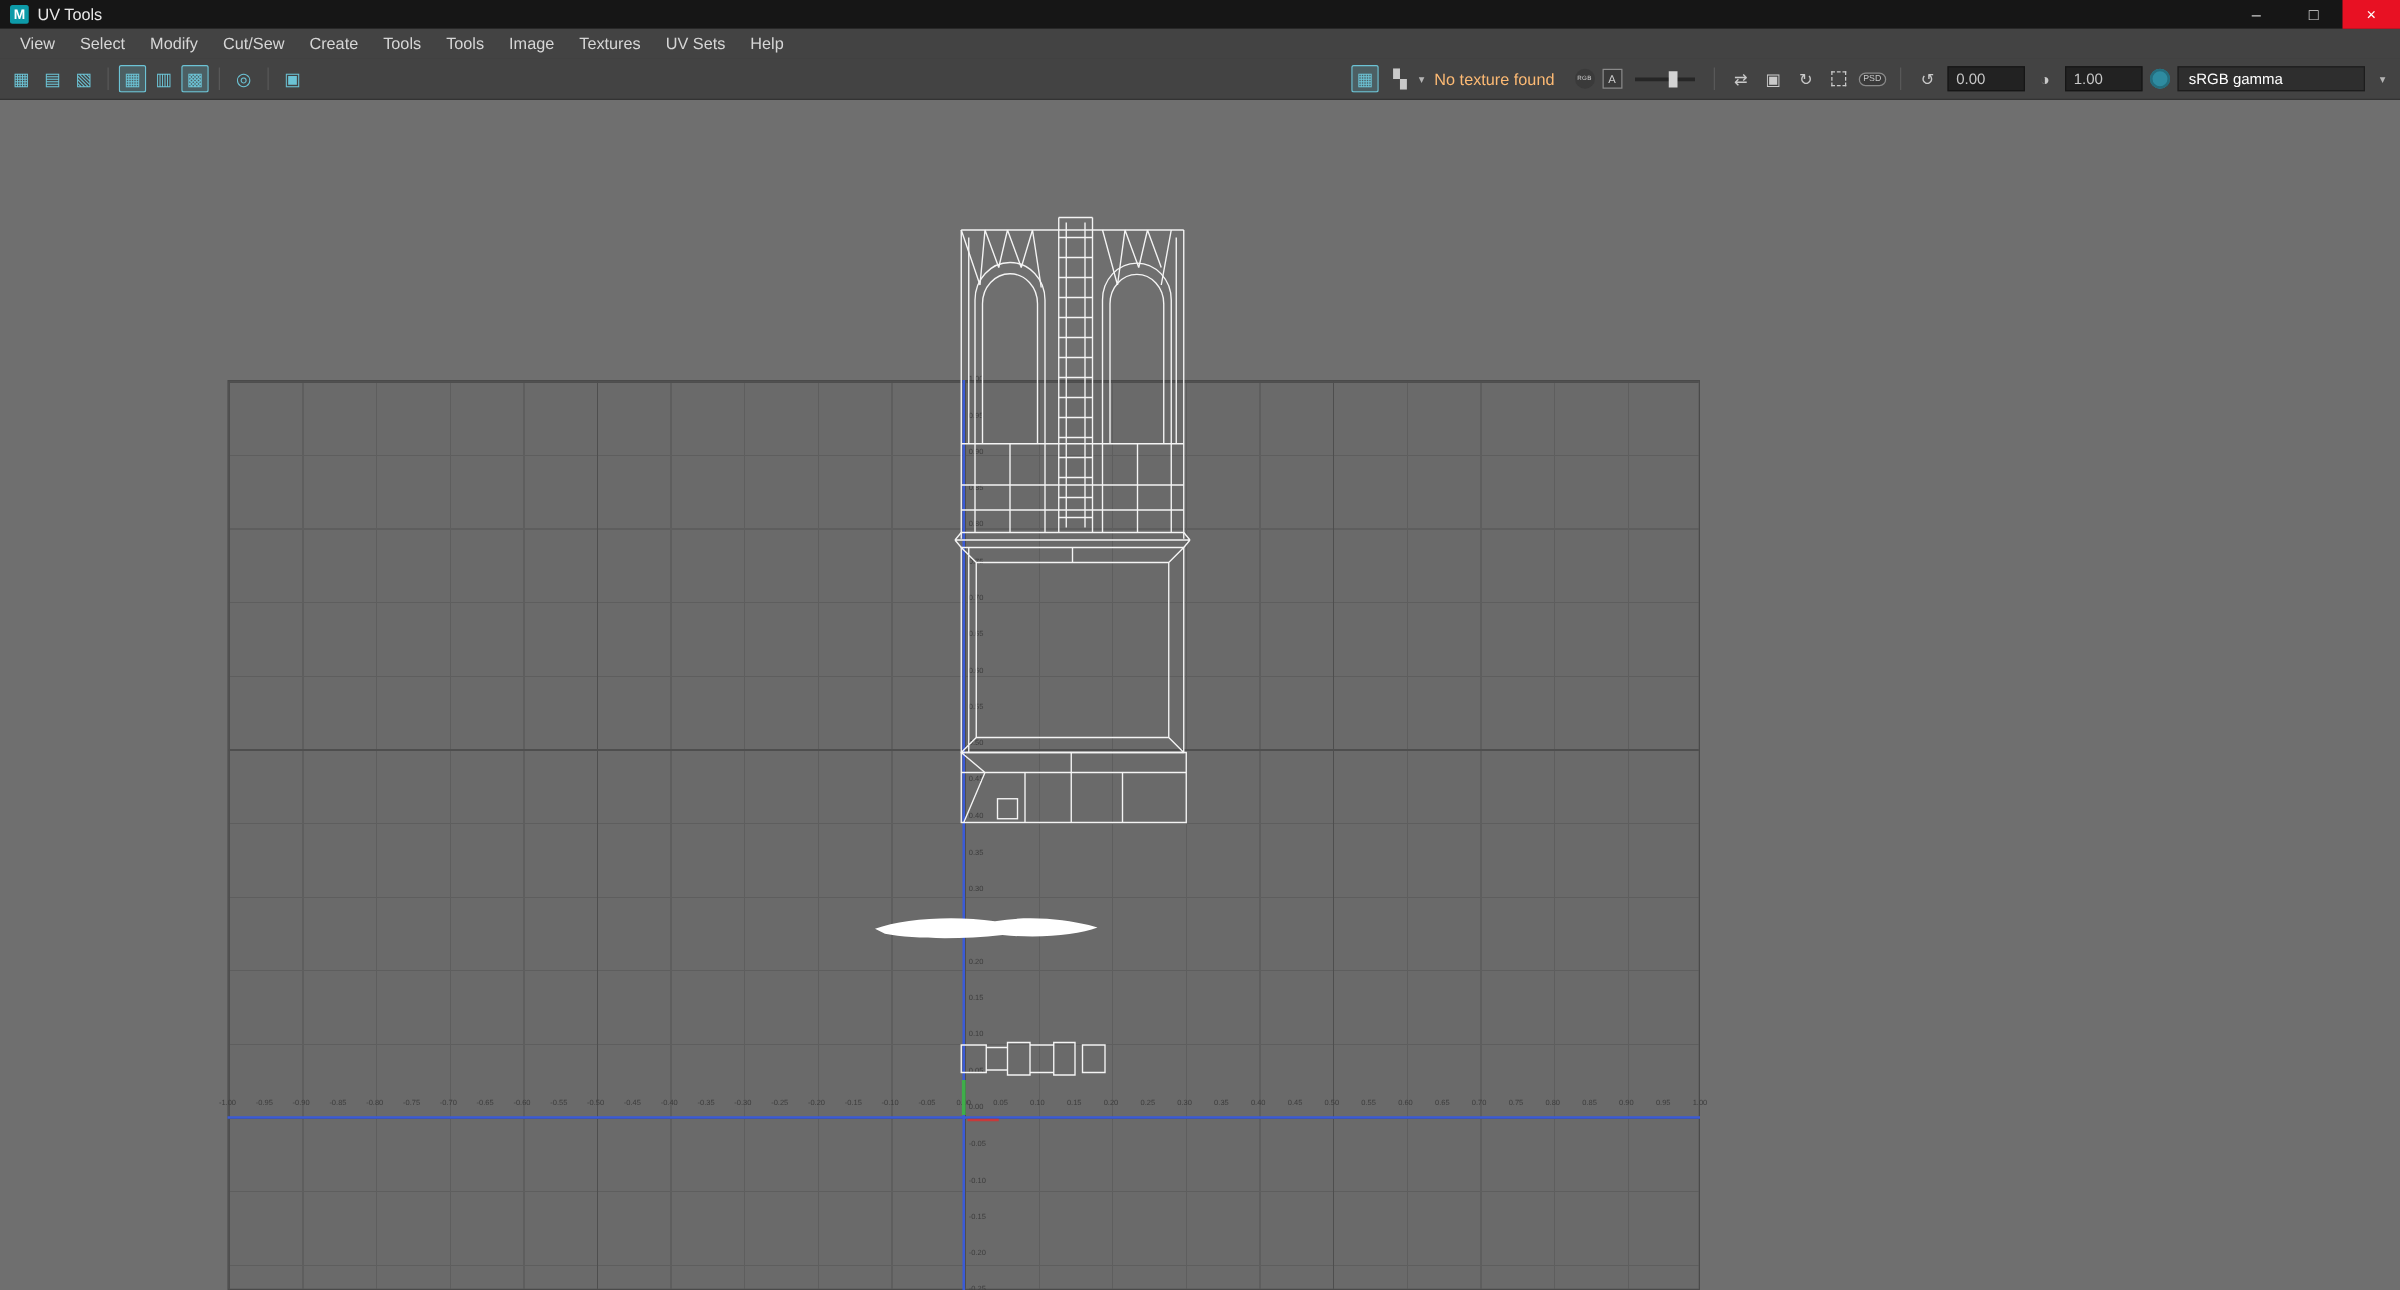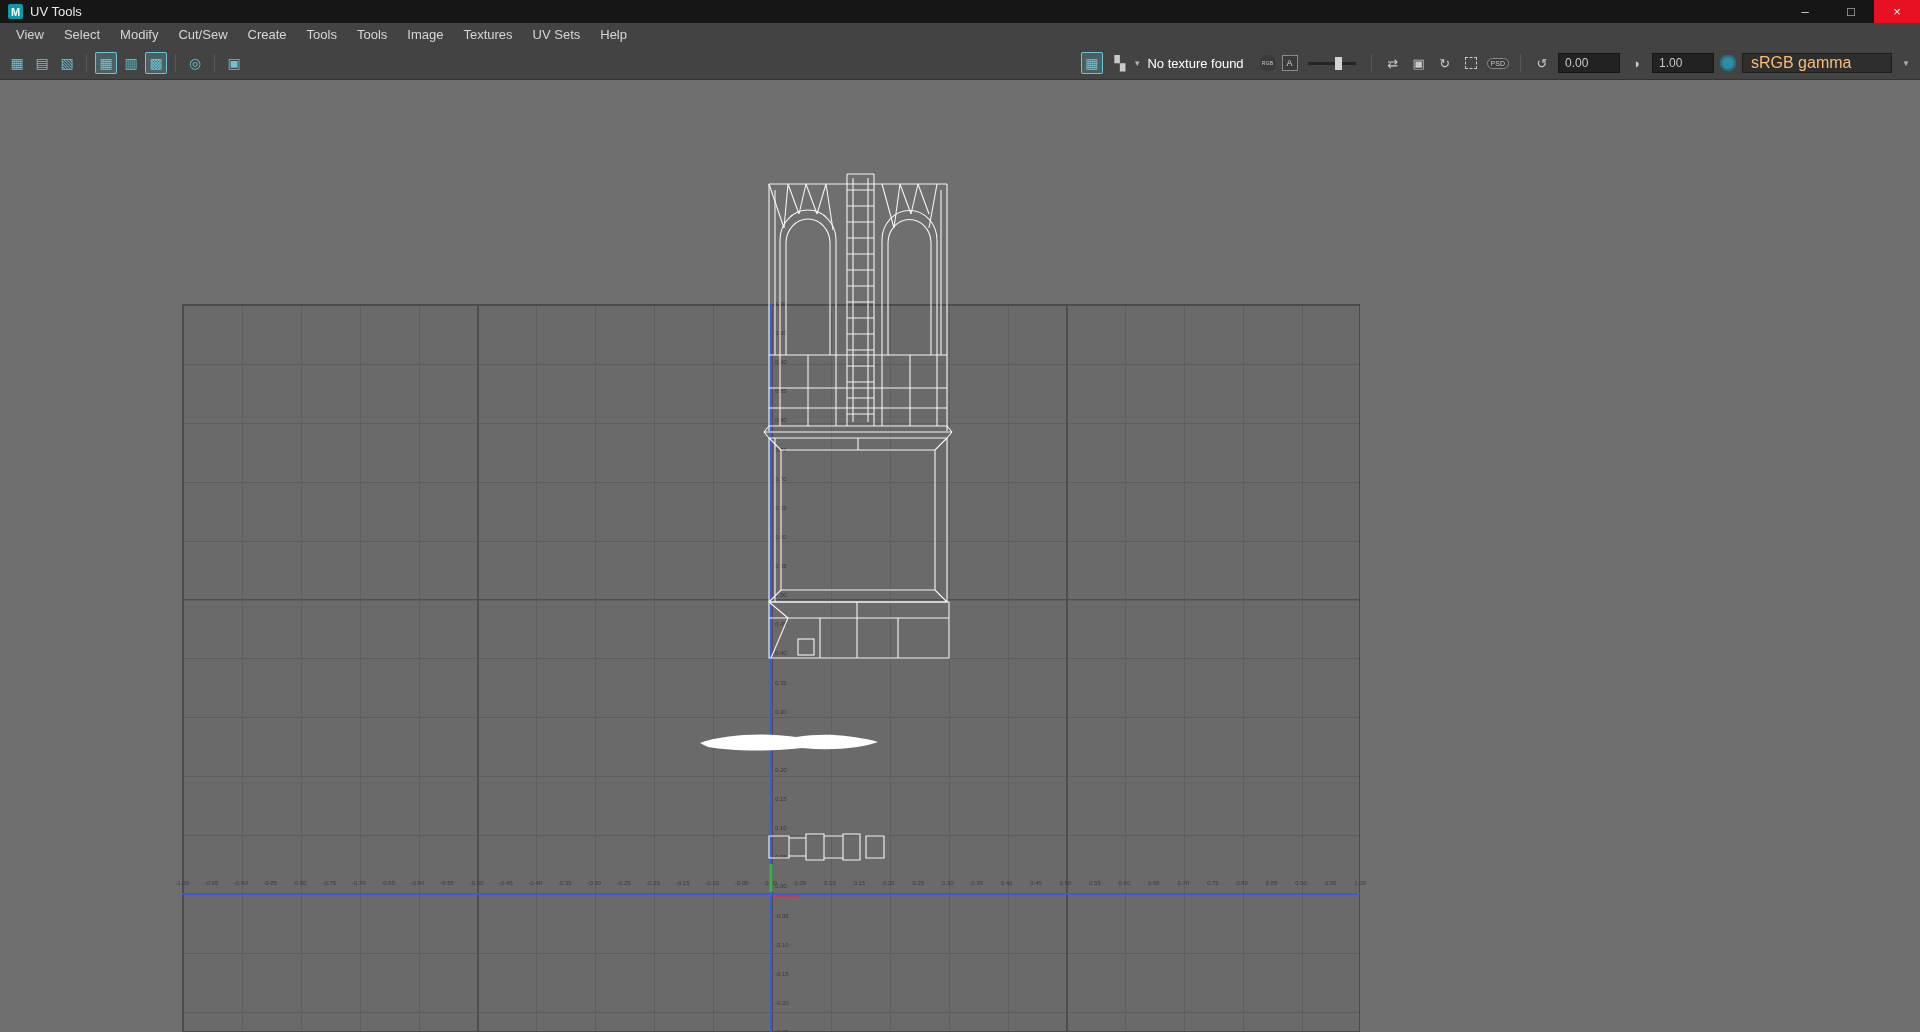--- a/index.html
+++ b/index.html
@@ -22,37 +22,37 @@
 
   
   .toolbar{height:33px;background:#434343;border-bottom:1px solid #333;
     display:flex;align-items:center;padding:0 6px;}
   .tb-left{display:flex;align-items:center;gap:3px;}
   .ticon{width:22px;height:22px;display:flex;align-items:center;justify-content:center;
     color:#6cc3d5;font-size:14px;border-radius:2px;}
   .ticon.active{background:rgba(108,195,213,.22);box-shadow:inset 0 0 0 1px #6cc3d5;}
   .tsep{width:1px;height:18px;background:#585858;margin:0 5px;}
   .tb-right{margin-left:auto;display:flex;align-items:center;gap:6px;}
-  .status-text{color:#ffffff;font-size:13px;margin:0 10px 0 2px;}
+  .status-text{color:#fdba74;font-size:13px;margin:0 10px 0 2px;}
   .chev{color:#b5b5b5;font-size:9px;margin-left:-2px;}
   .circle-icon{width:16px;height:16px;border-radius:50%;background:#3a3a3a;color:#cfcfcf;
     font-size:5px;display:flex;align-items:center;justify-content:center;letter-spacing:.3px;}
   .sq-icon{width:16px;height:16px;border:1px solid #8a8a8a;color:#cfcfcf;font-size:9px;
     display:flex;align-items:center;justify-content:center;background:#3a3a3a;}
   .slider{width:48px;height:3px;background:#262626;position:relative;margin:0 4px;}
   .slider-handle{position:absolute;left:27px;top:-5px;width:7px;height:13px;background:#d4d4d4;}
   .gicon{width:20px;height:20px;display:flex;align-items:center;justify-content:center;
     color:#c9c9c9;font-size:13px;}
   .marquee-box{width:12px;height:12px;border:1px dashed #c9c9c9;}
   .psd{font-size:7px;color:#c9c9c9;border:1px solid #8a8a8a;border-radius:7px;padding:1px 3px;background:#3a3a3a;}
   .field{background:#222;border:1px solid #161616;color:#c8c8c8;font-size:12px;
     width:62px;height:20px;display:flex;align-items:center;padding:0 6px;}
   .cm-circle{width:16px;height:16px;border-radius:50%;background:#2e8ba0;
     box-shadow:inset 0 0 0 2px #246d7d;}
-  .dropdown{background:#2e2e2e;border:1px solid #1d1d1d;color:#fdba74;font-size:16px;
+  .dropdown{background:#2e2e2e;border:1px solid #1d1d1d;color:#ffffff;font-size:12px;
     width:150px;height:20px;display:flex;align-items:center;padding:0 8px;}
   .dd-arrow{width:16px;height:20px;display:flex;align-items:center;justify-content:center;
     color:#b5b5b5;font-size:9px;}
 
   
   .canvas{position:relative;width:1920px;height:952px;background:#6f6f6f;overflow:hidden;}
   .grid{position:absolute;left:182px;top:224px;width:1178px;height:728px;
     background-color:#6a6a6a;
     background-image:
       repeating-linear-gradient(to right,#4e4e4e 0,#4e4e4e 1px,transparent 1px,transparent 294.5px),

